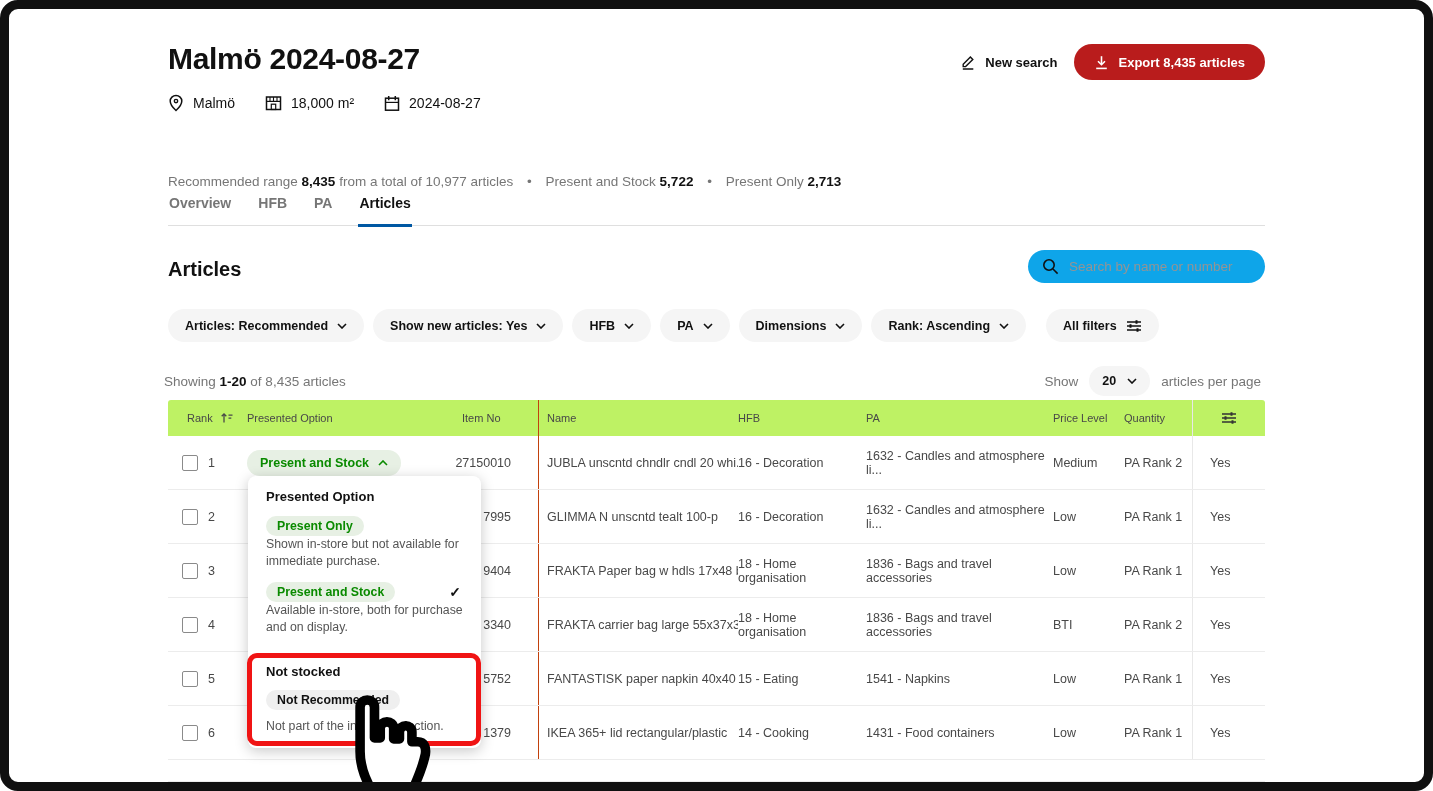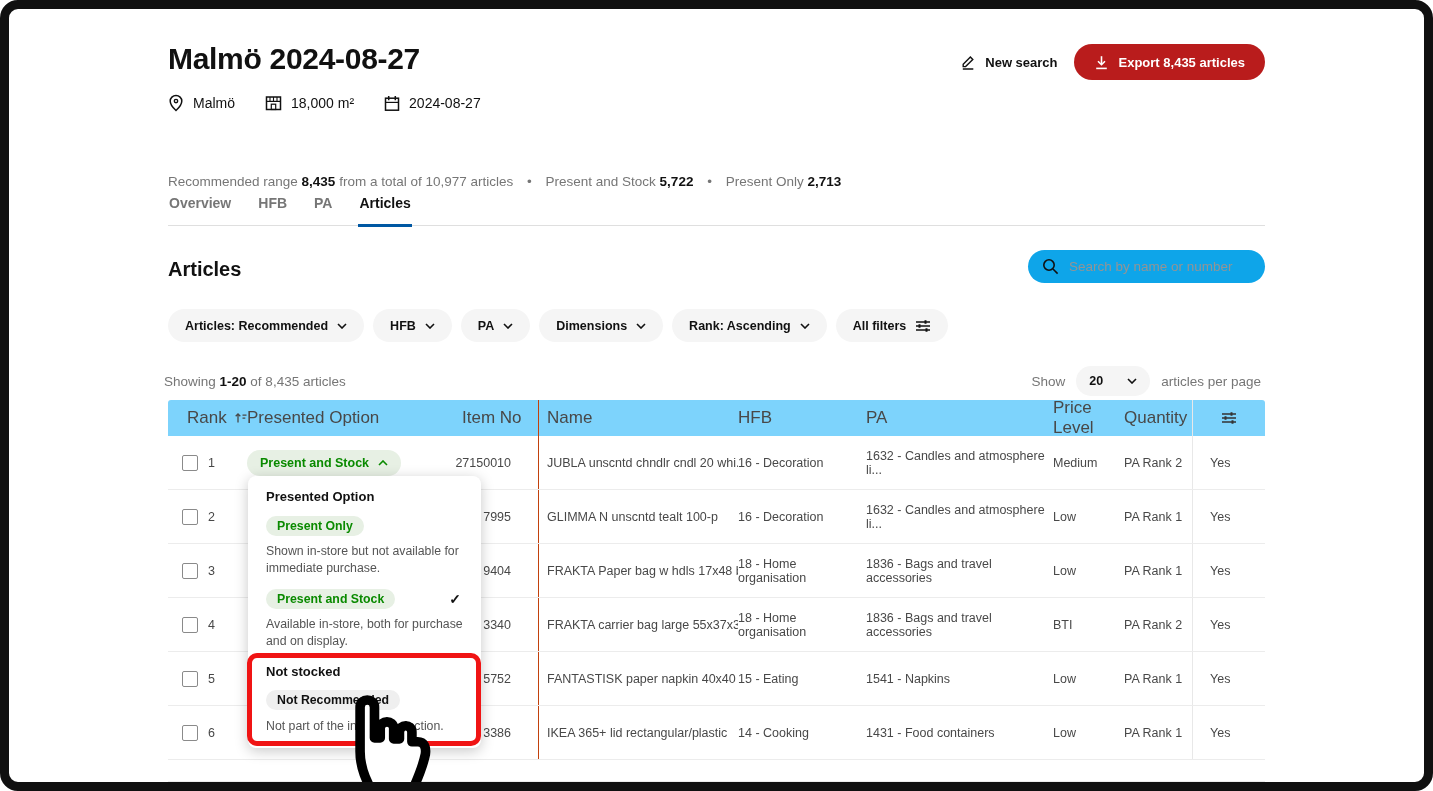--- a/index.html
+++ b/index.html
@@ -27,33 +27,33 @@
   .tabs{ position:absolute; left:168px; top:195px; width:1097px; display:flex; gap:25px; border-bottom:1px solid #dfdfdf; }
   .tab{ font-size:14px; font-weight:bold; color:#767676; padding:0 1px 13px; cursor:pointer; border-bottom:3px solid transparent; margin-bottom:-2px; }
   .tab.active{ color:#111; border-bottom-color:#0058a3; }
   
   .articles-heading{ position:absolute; left:168px; top:258px; font-size:20px; font-weight:bold; }
   .search-pill{ position:absolute; left:1028px; top:250px; width:237px; height:33px; background:#0ea5e9;
     border-radius:17px; display:flex; align-items:center; gap:10px; padding:0 14px; }
   .search-pill input{ border:none; background:transparent; outline:none; font-size:13.5px; width:180px;
     font-family:"Liberation Sans", sans-serif; color:#111; }
   .search-pill input::placeholder{ color:#949494; }
-  .chips{ position:absolute; left:168px; top:309px; display:flex; gap:9px; }
+  .chips{ position:absolute; left:168px; top:309px; display:flex; gap:20px; }
   .chip{ height:33px; background:#f5f5f5; border-radius:17px; display:flex; align-items:center; gap:9px;
     padding:0 17px; font-size:12.5px; font-weight:bold; cursor:pointer; white-space:nowrap; }
   .showing-row{ position:absolute; left:164px; top:366px; width:1097px; display:flex; justify-content:space-between; align-items:center; }
   .showing-left{ font-size:13.5px; color:#767676; }
   .showing-left b{ color:#111; }
   .per-page{ display:flex; align-items:center; gap:11px; font-size:13.5px; color:#767676; }
-  .pp-pill{ height:30px; background:#f5f5f5; border-radius:15px; display:flex; align-items:center; gap:24px;
+  .pp-pill{ height:30px; background:#f5f5f5; border-radius:15px; display:flex; align-items:center; gap:11px;
     padding:0 13px; font-size:12.5px; font-weight:bold; color:#111; cursor:pointer; }
   
   .table{ position:absolute; left:168px; top:400px; width:1097px; }
   .tr{ display:flex; align-items:center; }
-  .thead{ height:36px; background:#7dd3fc; font-size:17px; color:#484848; border-radius:3px 3px 0 0; }
+  .thead{ height:36px; background:#bef264; font-size:11px; color:#484848; border-radius:3px 3px 0 0; }
   .tbody .tr{ height:54px; border-bottom:1px solid #ececec; font-size:12.5px; color:#484848; background:#fff; }
   .c1{ width:79px; padding-left:14px; display:flex; align-items:center; gap:10px; }
   .thead .c1{ padding-left:19px; gap:7px; }
   .c2{ width:208px; }
   .c3{ width:83px; text-align:right; padding-right:27px; }
   .thead .c3{ text-align:left; padding-left:7px; padding-right:0; }
   .c4{ width:200px; padding-left:8px; border-left:1px solid #c2410c; align-self:stretch; display:flex; align-items:center; }
   .c5{ width:128px; } .c6{ width:187px; } .c7{ width:71px; } .c8{ width:68px; }
   .c9{ width:73px; padding-left:17px; border-left:1px solid #e8e8e8; align-self:stretch; display:flex; align-items:center; }
   .thead .c9{ justify-content:center; padding-left:0; }
@@ -65,21 +65,21 @@
   
   .dropdown{ position:absolute; left:248px; top:476px; width:233px; height:272px; background:#fff; z-index:5;
     border-radius:8px; box-shadow:0 3px 14px rgba(0,0,0,.22); padding:13px 12px 0 18px; overflow:hidden; }
   .dd-title{ font-size:13px; font-weight:bold; color:#111; }
   .dd-option{ margin-top:12px; }
   .dd-pill-row{ display:flex; align-items:center; justify-content:space-between; padding-right:8px; }
   .dd-pill{ display:inline-block; height:20px; line-height:20px; border-radius:10px; background:#e7f0e4;
     color:#0a8a00; font-weight:bold; font-size:12.3px; padding:0 11px; cursor:pointer; }
   .dd-pill.gray{ background:#efefef; color:#111; }
   .dd-check{ font-size:14px; font-weight:bold; color:#111; }
-  .dd-desc{ margin-top:7px; font-size:12.3px; line-height:17px; color:#555; width:202px; }
+  .dd-desc{ font-size:12.3px; line-height:17px; color:#555; width:202px; }
   .dd-notstocked{ position:absolute; left:18px; top:188px; width:202px; }
   .dd-sub{ font-size:13px; font-weight:bold; color:#111; }
   .dd-notstocked .dd-pill{ margin-top:11px; }
   .dd-notstocked .dd-desc{ margin-top:8px; }
   
   .red-box{ position:absolute; left:247px; top:653px; width:234px; height:93px; border:5px solid #f01414;
     border-radius:10px; z-index:10; pointer-events:none; }
   .hand-cursor{ position:absolute; left:338px; top:678px; z-index:20; pointer-events:none; }
   .icon{ display:inline-flex; flex:0 0 auto; }
 </style>
@@ -191,20 +191,28 @@
 
       <div class="chip">
         <span>Articles: Recommended</span>
         <span class="icon">
           <svg width="10" height="6" viewBox="0 0 10 6">
             <path d="M1 1l4 4 4-4" fill="none" stroke="#111" stroke-width="1.6"></path>
           </svg>
         </span>
       </div>
 
+      <div class="chip">
+        <span>Show new articles: Yes</span>
+        <span class="icon">
+          <svg width="10" height="6" viewBox="0 0 10 6">
+            <path d="M1 1l4 4 4-4" fill="none" stroke="#111" stroke-width="1.6"></path>
+          </svg>
+        </span>
+      </div>
 
       <div class="chip">
         <span>HFB</span>
         <span class="icon">
           <svg width="10" height="6" viewBox="0 0 10 6">
             <path d="M1 1l4 4 4-4" fill="none" stroke="#111" stroke-width="1.6"></path>
           </svg>
         </span>
       </div>
 
@@ -399,21 +407,21 @@
       </div>
 
       <div class="tr">
         <div class="c1">
           <span class="checkbox"></span>
           <span>6</span>
         </div>
         <div class="c2">
           
         </div>
-        <div class="c3">3386</div>
+        <div class="c3">1379</div>
         <div class="c4">
           <span class="cell-text">IKEA 365+ lid rectangular/plastic</span>
         </div>
         <div class="c5">14 - Cooking</div>
         <div class="c6">1431 - Food containers</div>
         <div class="c7">Low</div>
         <div class="c8">PA Rank 1</div>
         <div class="c9">Yes</div>
       </div>
     </div>

